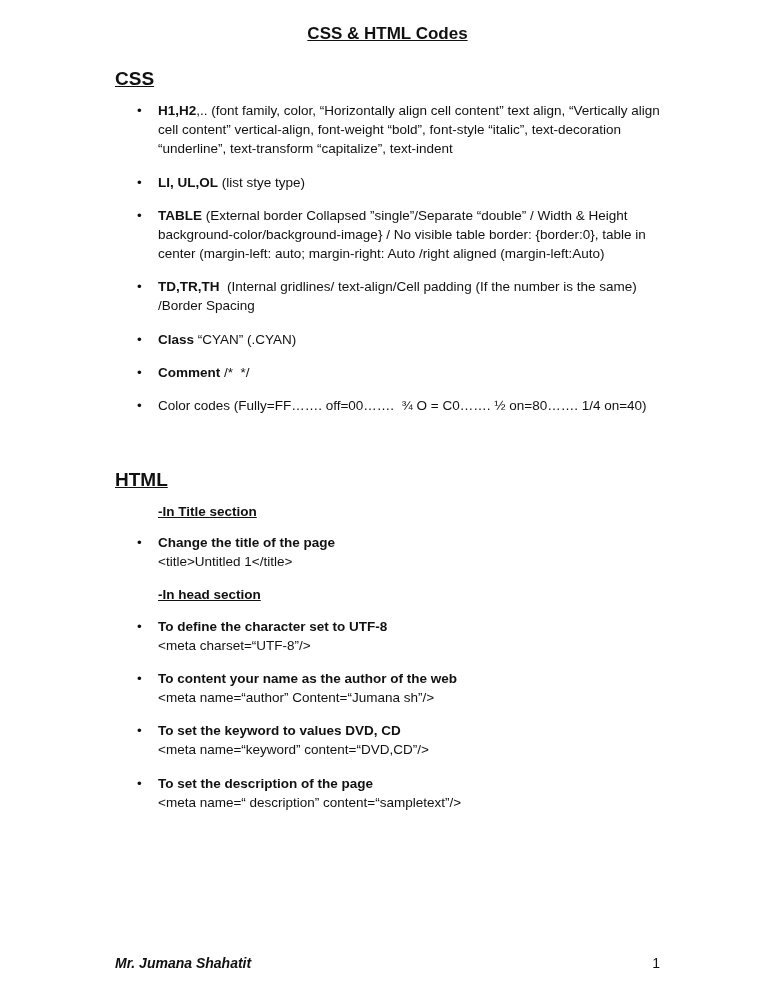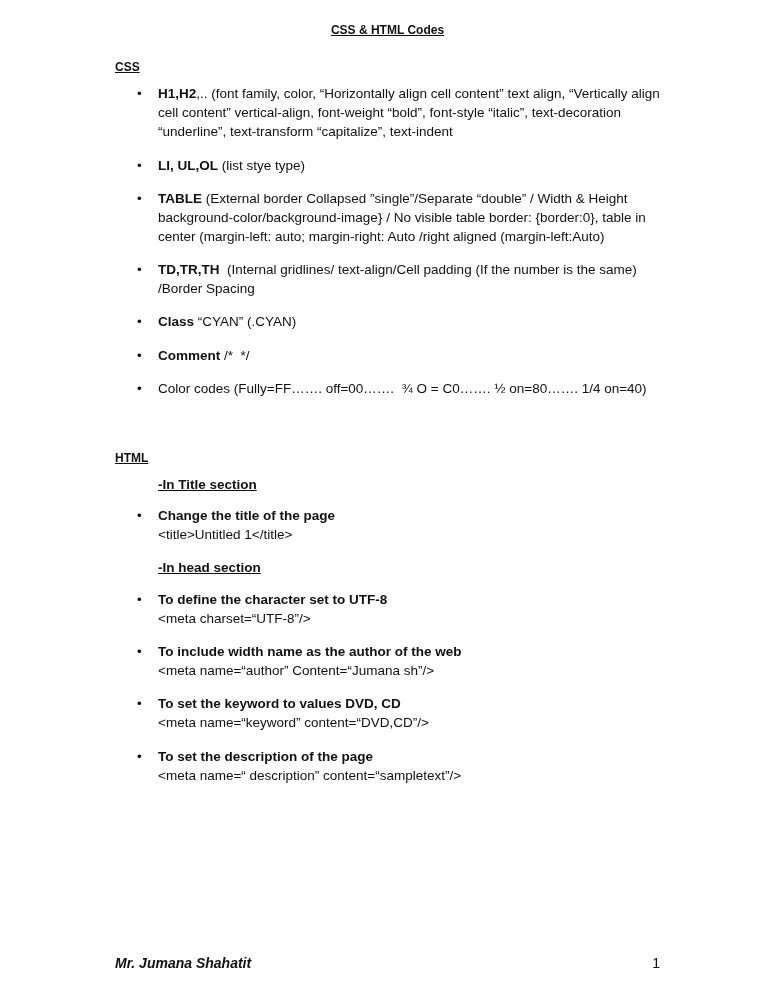--- a/index.html
+++ b/index.html
@@ -16,27 +16,27 @@
     font-family: "Liberation Sans", "DejaVu Sans", sans-serif;
     font-size: 13.5px;
     line-height: 1.42;
     box-sizing: border-box;
     padding: 22px 108px 0 115px;
     overflow: hidden;
   }
   .doc-title {
     text-align: center;
     font-weight: bold;
-    font-size: 12px;
+    font-size: 17px;
     text-decoration: underline;
     margin: 0 0 20px 0;
   }
   .section-heading {
     font-weight: bold;
-    font-size: 12px;
+    font-size: 19px;
     text-decoration: underline;
     margin: 0 0 8px 0;
   }
   .section-heading.html-gap {
     margin-top: 52px;
   }
   ul.bullet-list {
     list-style: none;
     margin: 0 0 0 20px;
     padding: 0;
@@ -116,21 +116,21 @@
       <div class="bullet-item html-item">
         <div class="item-title">Change the title of the page</div>
         <div class="item-code">&lt;title&gt;Untitled 1&lt;/title&gt;</div>
       </div>
       <div class="subheading">-In head section</div>
       <div class="bullet-item html-item">
         <div class="item-title">To define the character set to UTF-8</div>
         <div class="item-code">&lt;meta charset=“UTF-8”/&gt;</div>
       </div>
       <div class="bullet-item html-item">
-        <div class="item-title">To include width name as the author of the web</div>
+        <div class="item-title">To content your name as the author of the web</div>
         <div class="item-code">&lt;meta name=“author” Content=“Jumana sh”/&gt;</div>
       </div>
       <div class="bullet-item html-item">
         <div class="item-title">To set the keyword to values DVD, CD</div>
         <div class="item-code">&lt;meta name=“keyword” content=“DVD,CD”/&gt;</div>
       </div>
       <div class="bullet-item html-item">
         <div class="item-title">To set the description of the page</div>
         <div class="item-code">&lt;meta name=“ description” content=“sampletext”/&gt;</div>
       </div>

